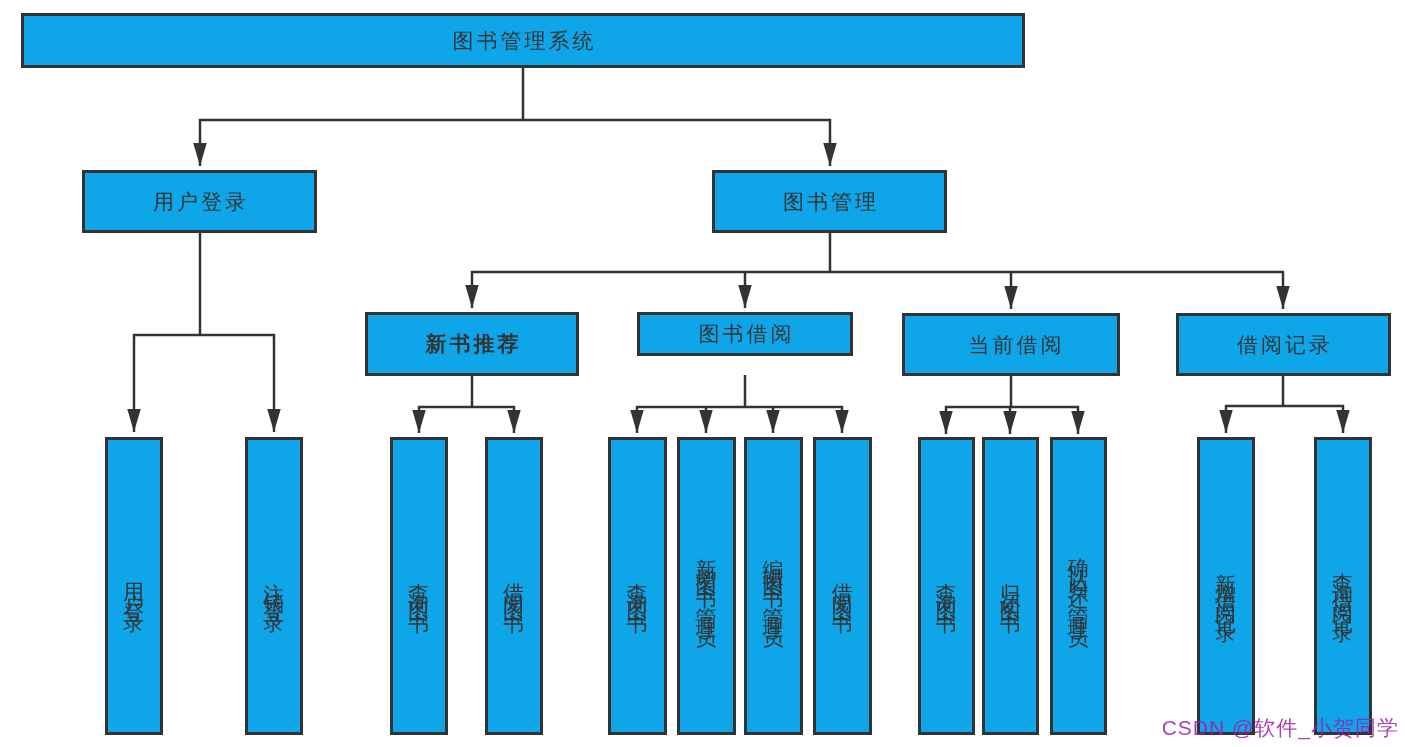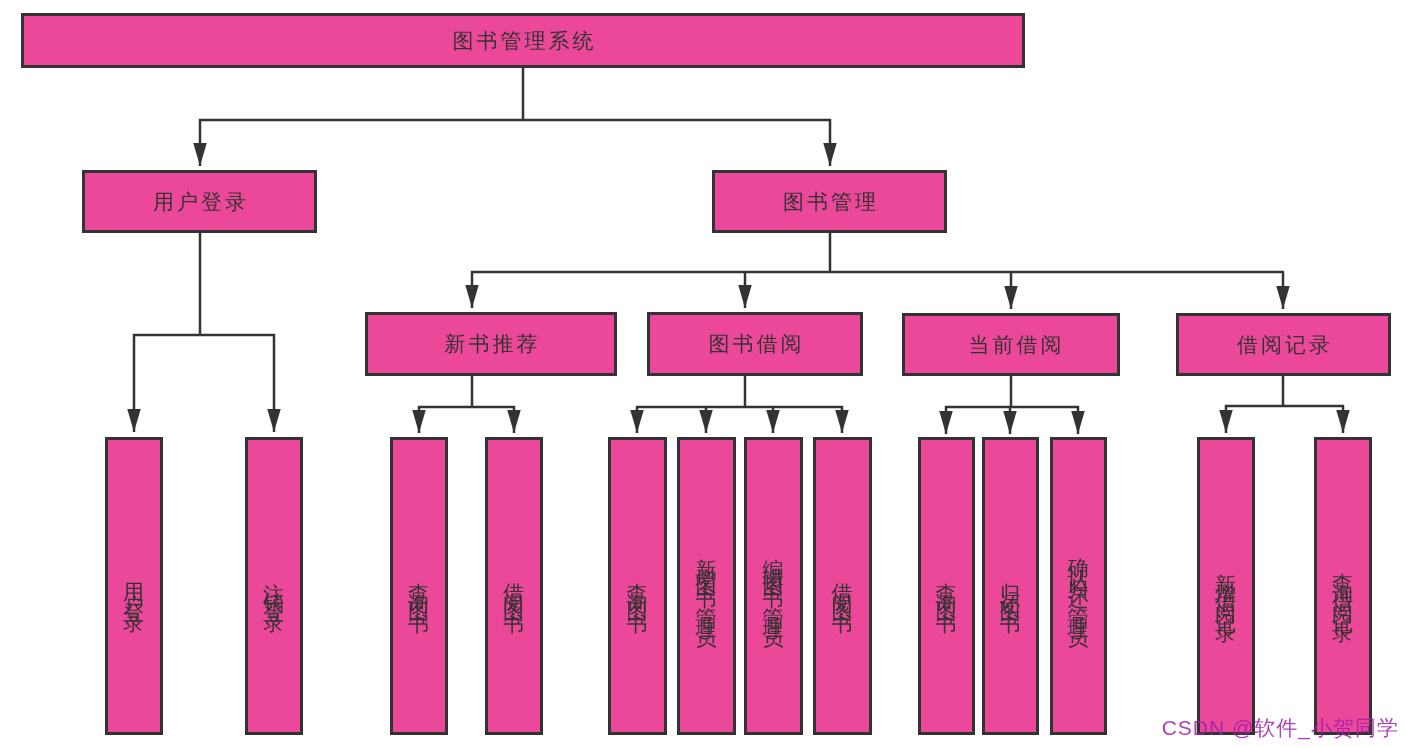--- a/index.html
+++ b/index.html
@@ -9,21 +9,21 @@
     height: 747px;
     background: #ffffff;
     font-family: "Liberation Sans", "DejaVu Sans", sans-serif;
     overflow: hidden;
   }
   .wires { position: absolute; left: 0; top: 0; width: 1405px; height: 747px; }
   .node {
     position: absolute;
     box-sizing: border-box;
     border: 3px solid #333333;
-    background: #ec4899;
+    background: #0ea5e9;
     color: #333333;
     display: flex;
     align-items: center;
     justify-content: center;
   }
   .h-label {
     font-size: 21px;
     letter-spacing: 3px;
     text-indent: 3px;
     white-space: nowrap;
@@ -107,24 +107,24 @@
     <span class="h-label">图书管理系统</span>
   </div>
 
   <div class="node" style="left:82px; top:170px; width:235px; height:63px;">
     <span class="h-label">用户登录</span>
   </div>
   <div class="node" style="left:712px; top:170px; width:235px; height:63px;">
     <span class="h-label">图书管理</span>
   </div>
 
-  <div class="node" style="left:365px; top:312px; width:252px; height:64px;">
+  <div class="node" style="left:365px; top:312px; width:214px; height:64px;font-weight:bold;">
     <span class="h-label">新书推荐</span>
   </div>
-  <div class="node" style="left:637px; top:312px; width:216px; height:64px;margin-left:10px;">
+  <div class="node" style="left:637px; top:312px; width:216px; height:44px;">
     <span class="h-label">图书借阅</span>
   </div>
   <div class="node" style="left:902px; top:313px; width:218px; height:63px;padding-left:8px;">
     <span class="h-label">当前借阅</span>
   </div>
   <div class="node" style="left:1176px; top:313px; width:215px; height:63px;text-align:right;">
     <span class="h-label">借阅记录</span>
   </div>
 
   <div class="node v-node leaf" style="left:105px;">

